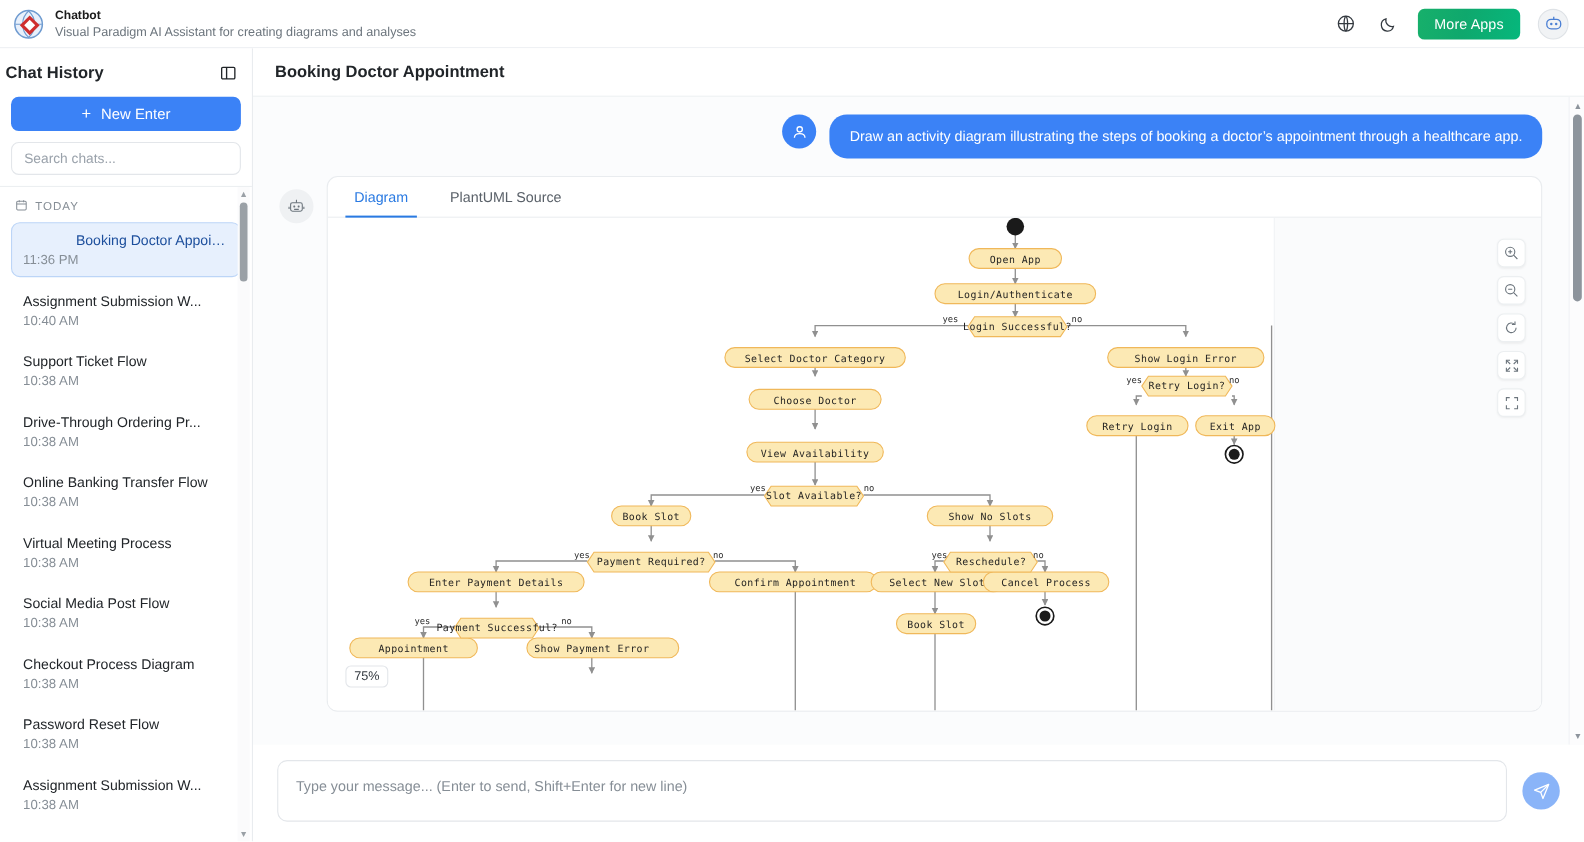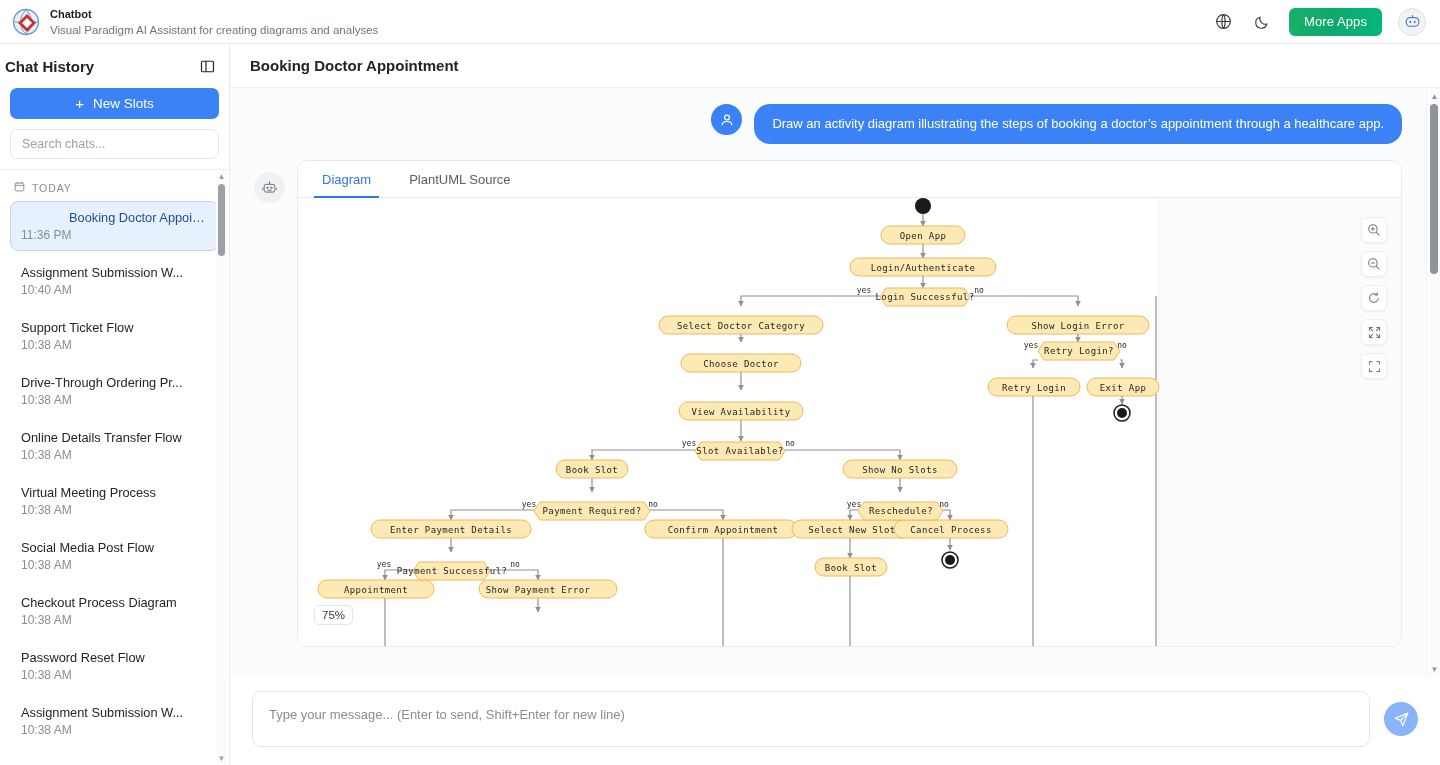--- a/index.html
+++ b/index.html
@@ -302,21 +302,21 @@
       <div class="collapse-btn">
         <svg width="15" height="15" viewBox="0 0 16 16" fill="none" stroke="#212529" stroke-width="1.3">
           <rect x="1.6" y="2.4" width="12.8" height="11.2" rx="1.2"></rect>
           <line x1="6.4" y1="2.4" x2="6.4" y2="13.6"></line>
         </svg>
       </div>
     </div>
     <div class="sidebar-top">
       <button class="new-chat">
         <span class="plus">+</span>
-        <span>New Slots</span>
+        <span>New Enter</span>
       </button>
       <input class="search-box" type="text" placeholder="Search chats..." style="">
     </div>
     <div class="chat-list-wrap">
       <div class="chat-list" id="chat-list">
         <div class="today-label">
           <span>
             <svg width="11" height="11" viewBox="0 0 14 14" fill="none" stroke="#868e96" stroke-width="1.2">
               <rect x="1.5" y="2.6" width="11" height="10" rx="1.3"></rect>
               <path d="M1.5 5.6h11M4.5 1.3v2.4M9.5 1.3v2.4"></path>
@@ -334,21 +334,21 @@
           </div>
           <div class="chat-item">
             <div class="ci-title">Support Ticket Flow</div>
             <div class="ci-time">10:38 AM</div>
           </div>
           <div class="chat-item">
             <div class="ci-title">Drive-Through Ordering Pr...</div>
             <div class="ci-time">10:38 AM</div>
           </div>
           <div class="chat-item">
-            <div class="ci-title">Online Details Transfer Flow</div>
+            <div class="ci-title">Online Banking Transfer Flow</div>
             <div class="ci-time">10:38 AM</div>
           </div>
           <div class="chat-item">
             <div class="ci-title">Virtual Meeting Process</div>
             <div class="ci-time">10:38 AM</div>
           </div>
           <div class="chat-item">
             <div class="ci-title">Social Media Post Flow</div>
             <div class="ci-time">10:38 AM</div>
           </div>

